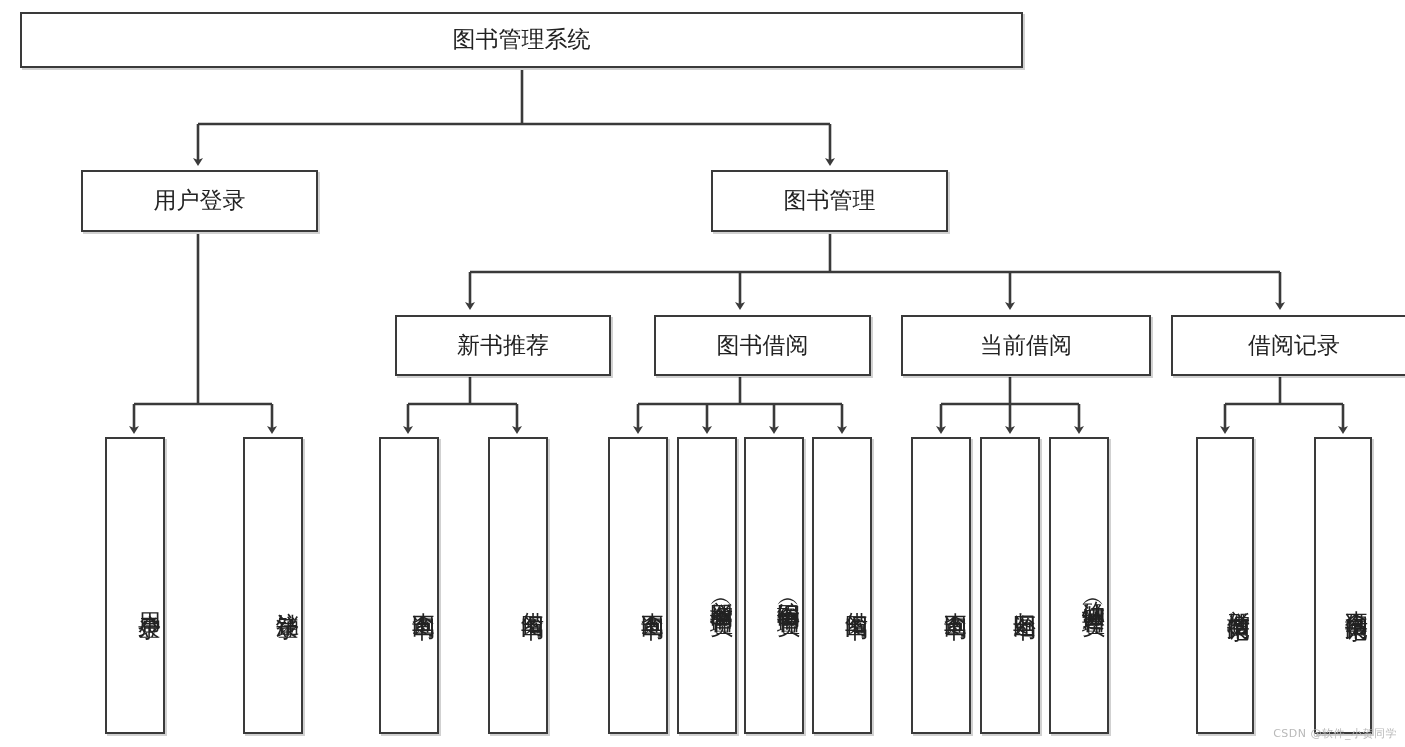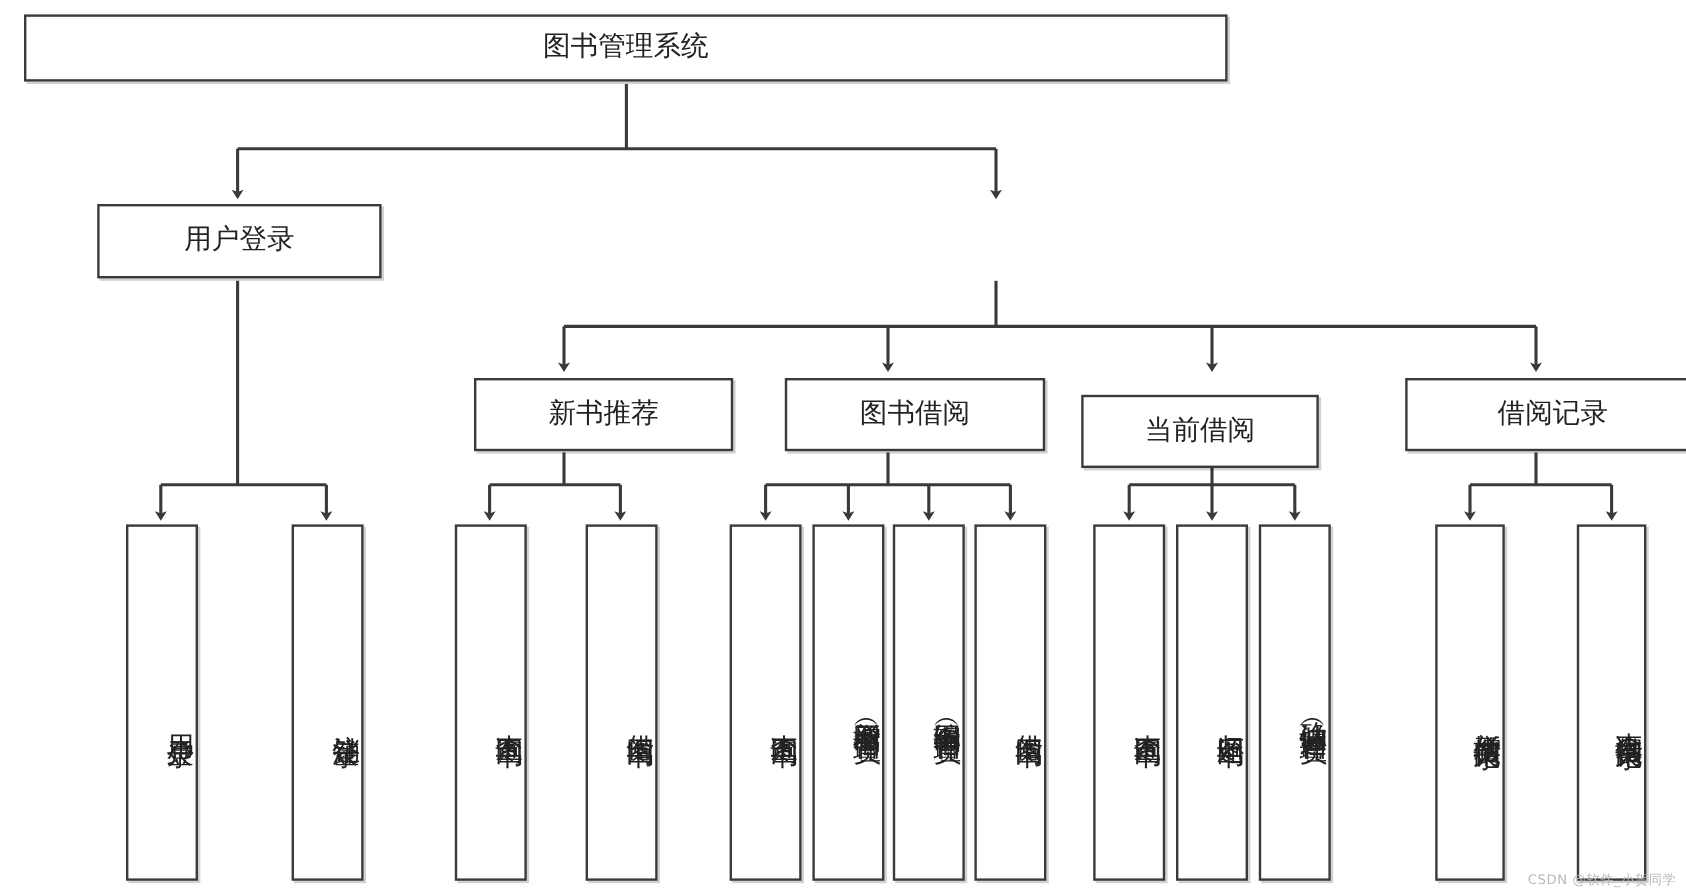--- a/index.html
+++ b/index.html
@@ -95,24 +95,25 @@
       <path d="M1280,377 L1280,404"></path>
       <path d="M1225,404 L1343,404"></path>
       <path d="M1225,404 L1225,430" marker-end="url(#arrow)"></path>
       <path d="M1343,404 L1343,430" marker-end="url(#arrow)"></path>
     </g>
   </svg>
 
   <div class="box h-box shadow" style="left:20px;top:12px;width:1003px;height:56px;">图书管理系统</div>
 
   <div class="box h-box shadow" style="left:81px;top:170px;width:237px;height:62px;">用户登录</div>
+  <div class="box h-box shadow" style="left:711px;top:170px;width:237px;height:62px;">图书管理</div>
 
   <div class="box h-box shadow" style="left:362px;top:315px;width:216px;height:61px;margin-left:33px;">新书推荐</div>
   <div class="box h-box shadow" style="left:654px;top:315px;width:217px;height:61px;">图书借阅</div>
-  <div class="box h-box shadow" style="left:901px;top:329px;width:198px;height:61px;">当前借阅</div>
+  <div class="box h-box shadow" style="left:901px;top:315px;width:250px;height:61px;">当前借阅</div>
   <div class="box h-box shadow" style="left:1171px;top:315px;width:246px;height:61px;">借阅记录</div>
 
   <div class="box v-box shadow" style="left:105px;top:437px;width:60px;height:297px;">用户登录</div>
   <div class="box v-box shadow" style="left:243px;top:437px;width:60px;height:297px;">注销登录</div>
 
   <div class="box v-box shadow" style="left:379px;top:437px;width:60px;height:297px;">查询图书</div>
   <div class="box v-box shadow" style="left:488px;top:437px;width:60px;height:297px;">借阅图书</div>
 
   <div class="box v-box shadow" style="left:608px;top:437px;width:60px;height:297px;">查询图书</div>
   <div class="box v-box shadow tight" style="left:677px;top:437px;width:60px;height:297px;">新增图书（管理员）</div>

